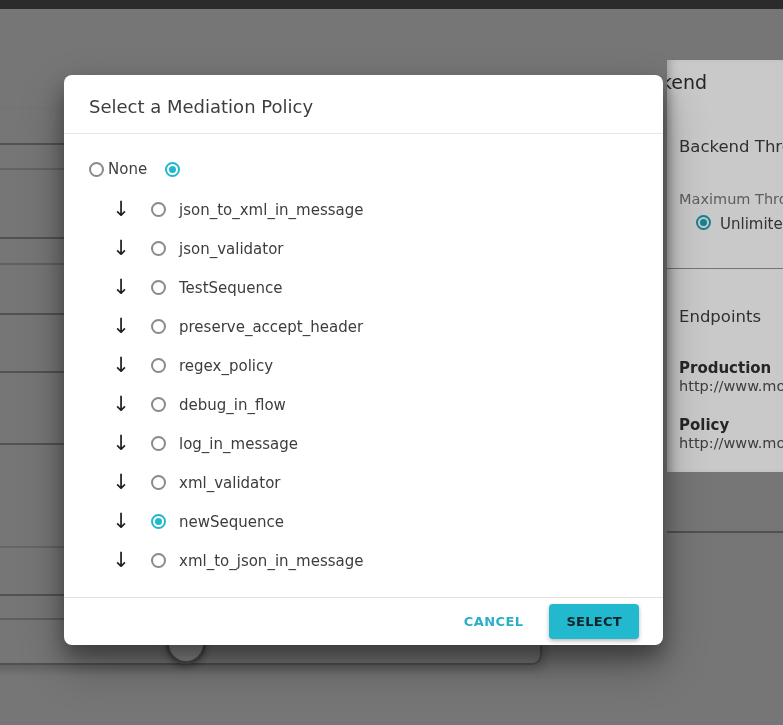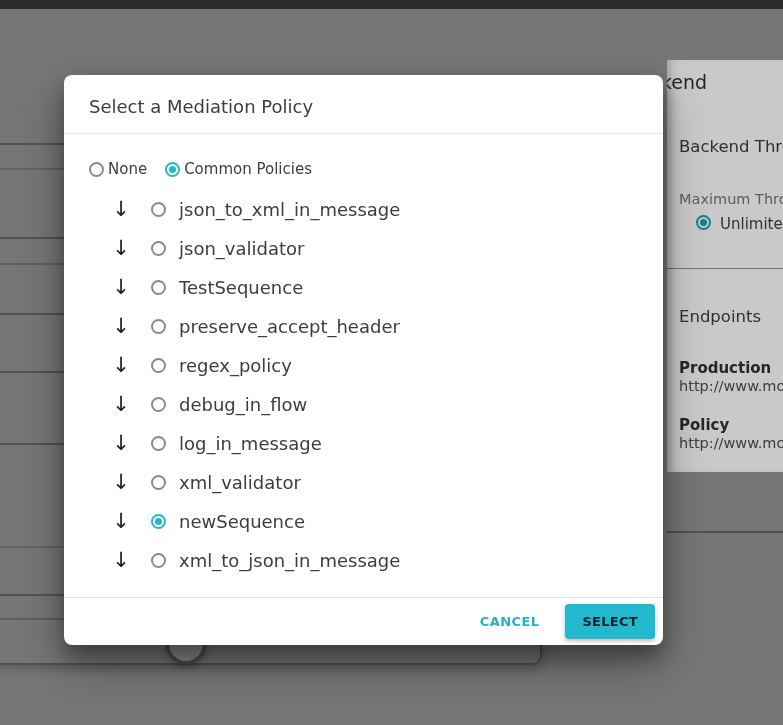--- a/index.html
+++ b/index.html
@@ -68,26 +68,26 @@
   .type-option{display:flex;align-items:center;gap:4px;cursor:pointer;}
   .type-option .opt-label{font-size:15px;color:#3e3e3e;white-space:nowrap;}
 
   .policy-list{position:absolute;top:115px;left:0;right:0;}
   .policy-row{height:39px;display:flex;align-items:center;padding-left:45px;cursor:pointer;}
   .dl-arrow{
     width:24px;text-align:center;font-size:21px;line-height:1;color:#1d1d1d;
     margin-right:18px;flex:0 0 auto;
   }
   .policy-row .radio{margin-right:13px;}
-  .policy-label{font-size:18px;color:#3d3d3d;white-space:nowrap;}
+  .policy-label{font-size:15px;color:#3d3d3d;white-space:nowrap;}
 
   .modal-footer-divider{position:absolute;top:522px;left:0;right:0;height:1px;background:#e2e2e2;}
   .modal-footer{
     position:absolute;top:523px;left:0;right:0;height:47px;
-    display:flex;align-items:center;justify-content:flex-end;gap:16px;padding-right:8px;box-sizing:border-box;
+    display:flex;align-items:center;justify-content:flex-end;gap:16px;padding-right:24px;box-sizing:border-box;
   }
   .btn-cancel{
     background:none;border:none;color:#2ab0c6;font-size:13px;font-weight:600;
     letter-spacing:0.4px;cursor:pointer;padding:8px 10px;
     font-family:"DejaVu Sans","Liberation Sans",sans-serif;
   }
   .btn-select{
     background:#22b8cd;border:none;color:#10232b;font-size:13px;font-weight:700;
     letter-spacing:0.3px;border-radius:4px;padding:10px 17px;cursor:pointer;
     box-shadow:0 2px 4px rgba(0,0,0,0.28);
@@ -143,21 +143,20 @@
     <div class="modal-title">Select a Mediation Policy</div>
     <div class="modal-header-divider"></div>
 
     <div class="type-options" id="type-options">
         <div class="type-option">
           <span class="radio"></span>
           <span class="opt-label">None</span>
         </div>
         <div class="type-option">
           <span class="radio selected"></span>
-          <span class="opt-label">Common Policies</span>
         </div>
       </div>
 
     <div class="policy-list" id="policy-list">
         <div class="policy-row">
           <span class="dl-arrow">↓</span>
           <span class="radio"></span>
           <span class="policy-label">json_to_xml_in_message</span>
         </div>
         <div class="policy-row">

